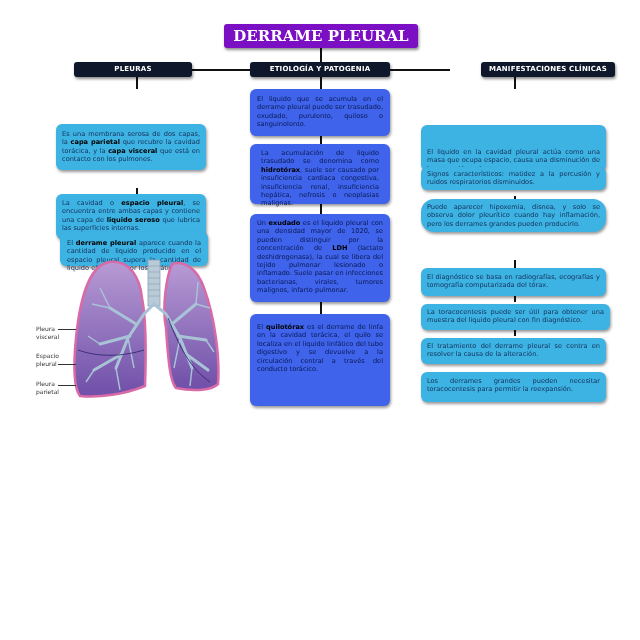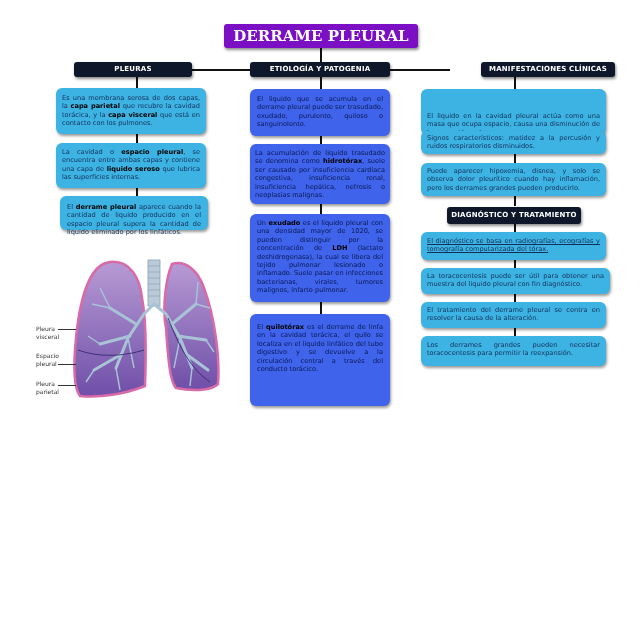--- a/index.html
+++ b/index.html
@@ -7,21 +7,21 @@
          font-family:"DejaVu Sans", sans-serif; }
   .abs { position:absolute; }
   .line { position:absolute; background:#111; }
   .title { left:224px; top:24px; width:194px; height:24px; background:#7a0fc4; border-radius:3px;
            box-shadow:1px 2px 3px rgba(0,0,0,0.45); color:#fff; font-family:"DejaVu Serif", serif;
            font-weight:bold; font-size:15px; text-align:center; line-height:24px; }
   .hdr { background:#0f172a; border-radius:3px; box-shadow:1px 2px 3px rgba(0,0,0,0.45);
          color:#fff; font-weight:bold; font-size:7px; text-align:center; letter-spacing:0.2px; }
   .box { border-radius:6px; box-shadow:1px 2px 3px rgba(0,0,0,0.4); font-size:6.6px; line-height:8.4px;
          text-align:justify; box-sizing:border-box; }
-  .cyan { background:#3db3e3; color:#15315a; }
+  .cyan { background:#3db3e3; color:#15315a;margin-top:36px; }
   .blue { background:#3f63ea; color:#0a1a55; }
   .box b { font-weight:bold; color:#000; }
   .lbl { font-size:6px; color:#333; line-height:8px; }
 </style>
 </head>
 <body>
 
 <div class="line" style="left:320px;top:48px;width:2px;height:14px;"></div>
 <div class="line" style="left:140px;top:69px;width:310px;height:2px;"></div>
 <div class="line" style="left:136px;top:77px;width:2px;height:12px;"></div>
@@ -43,21 +43,21 @@
 <div class="abs title">DERRAME PLEURAL</div>
 
 <div class="abs hdr" style="left:74px;top:62px;width:118px;height:15px;line-height:15px;">PLEURAS</div>
 <div class="abs hdr" style="left:250px;top:62px;width:140px;height:15px;line-height:15px;">ETIOLOGÍA Y PATOGENIA</div>
 <div class="abs hdr" style="left:440px;top:62px;width:134px;height:15px;line-height:15px;margin-left:41px;">MANIFESTACIONES CLÍNICAS</div>
 <div class="abs hdr" style="left:447px;top:207px;width:134px;height:17px;line-height:17px;">DIAGNÓSTICO Y TRATAMIENTO</div>
 
 <div class="abs box cyan" style="left:56px;top:88px;width:150px;height:46px;padding:6px 6px;">
   <span>Es una membrana serosa de dos capas, la </span><b>capa parietal</b><span> que recubre la cavidad torácica, y la </span><b>capa visceral</b><span> que está en contacto con los pulmones.</span>
 </div>
-<div class="abs box cyan" style="left:56px;top:143px;width:150px;height:45px;padding:5px 6px;">
+<div class="abs box cyan" style="left:56px;top:158px;width:150px;height:45px;padding:5px 6px;">
   <span>La cavidad o </span><b>espacio pleural</b><span>, se encuentra entre ambas capas y contiene una capa de </span><b>liquido seroso</b><span> que lubrica las superficies internas.</span>
 </div>
 <div class="abs box cyan" style="left:60px;top:196px;width:148px;height:34px;padding:7px 7px;">
   <span>El </span><b>derrame pleural</b><span> aparece cuando la cantidad de liquido producido en el espacio pleural supera la cantidad de liquido eliminado por los linfáticos.</span>
 </div>
 
 <svg class="abs" style="left:70px;top:258px;" width="150" height="146" viewBox="0 0 150 146">
   <defs>
     <linearGradient id="lg" x1="0" y1="0" x2="0" y2="1">
       <stop offset="0" stop-color="#b79ad4"></stop>
@@ -109,41 +109,41 @@
 <div class="abs lbl" style="left:36px;top:325px;width:30px;">Pleura visceral</div>
 <div class="abs lbl" style="left:36px;top:352px;width:30px;">Espacio pleural</div>
 <div class="abs lbl" style="left:36px;top:380px;width:30px;">Pleura parietal</div>
 <div class="line" style="left:58px;top:329px;width:18px;height:1px;background:#333;"></div>
 <div class="line" style="left:58px;top:364px;width:18px;height:1px;background:#333;"></div>
 <div class="line" style="left:58px;top:385px;width:18px;height:1px;background:#333;"></div>
 
 <div class="abs box blue" style="left:250px;top:89px;width:140px;height:47px;padding:6px 7px;">
   <span>El liquido que se acumula en el derrame pleural puede ser trasudado, exudado, purulento, quiloso o sanguinolento.</span>
 </div>
-<div class="abs box blue" style="left:250px;top:144px;width:140px;height:60px;padding:5px 5px;">
+<div class="abs box blue" style="left:250px;top:144px;width:140px;height:60px;padding:5px 11px;">
   <span>La acumulación de liquido trasudado se denomina como </span><b>hidrotórax</b><span>, suele ser causado por insuficiencia cardiaca congestiva, insuficiencia renal, insuficiencia hepática, nefrosis o neoplasias malignas.</span>
 </div>
 <div class="abs box blue" style="left:250px;top:214px;width:140px;height:88px;padding:5px 7px;">
   <span>Un </span><b>exudado</b><span> es el liquido pleural con una densidad mayor de 1020, se pueden distinguir por la concentración de </span><b>LDH</b><span> (lactato deshidrogenasa), la cual se libera del tejido pulmonar lesionado o inflamado. Suele pasar en infecciones bacterianas, virales, tumores malignos, infarto pulmonar.</span>
 </div>
 <div class="abs box blue" style="left:250px;top:314px;width:140px;height:92px;padding:9px 7px;">
   <span>El </span><b>quilotórax</b><span> es el derrame de linfa en la cavidad torácica, el quilo se localiza en el liquido linfático del tubo digestivo y se devuelve a la circulación central a través del conducto torácico.</span><br>
 </div>
 
 <div class="abs box cyan" style="left:421px;top:89px;width:185px;height:36px;padding:23px 6px;">
   <span>El liquido en la cavidad pleural actúa como una masa que ocupa espacio, causa una disminución de la expansión pulmonar.</span>
 </div>
 <div class="abs box cyan" style="left:421px;top:131px;width:185px;height:23px;padding:3px 6px;">
   <span>Signos característicos: matidez a la percusión y ruidos respiratorios disminuidos.</span>
 </div>
-<div class="abs box cyan" style="left:421px;top:163px;width:185px;height:33px;padding:4px 6px;">
+<div class="abs box cyan" style="left:421px;top:163px;width:185px;height:33px;padding:4px 6px;border-radius:13px;">
   <span>Puede aparecer hipoxemia, disnea, y solo se observa dolor pleurítico cuando hay inflamación, pero los derrames grandes pueden producirlo.</span>
 </div>
 
-<div class="abs box cyan" style="left:421px;top:232px;width:185px;height:28px;padding:5px 6px;text-decoration:underline;">
+<div class="abs box cyan" style="left:421px;top:232px;width:185px;height:28px;padding:5px 6px;">
   <span>El diagnóstico se basa en radiografías, ecografías y tomografía computarizada del tórax.</span>
 </div>
 <div class="abs box cyan" style="left:421px;top:268px;width:189px;height:26px;padding:4px 6px;">
   <span>La toracocentesis puede ser útil para obtener una muestra del liquido pleural con fin diagnóstico.</span>
 </div>
 <div class="abs box cyan" style="left:421px;top:302px;width:185px;height:26px;padding:4px 6px;">
   <span>El tratamiento del derrame pleural se centra en resolver la causa de la alteración.</span>
 </div>
 <div class="abs box cyan" style="left:421px;top:336px;width:185px;height:30px;padding:5px 6px;">
   <span>Los derrames grandes pueden necesitar toracocentesis para permitir la reexpansión.</span>

